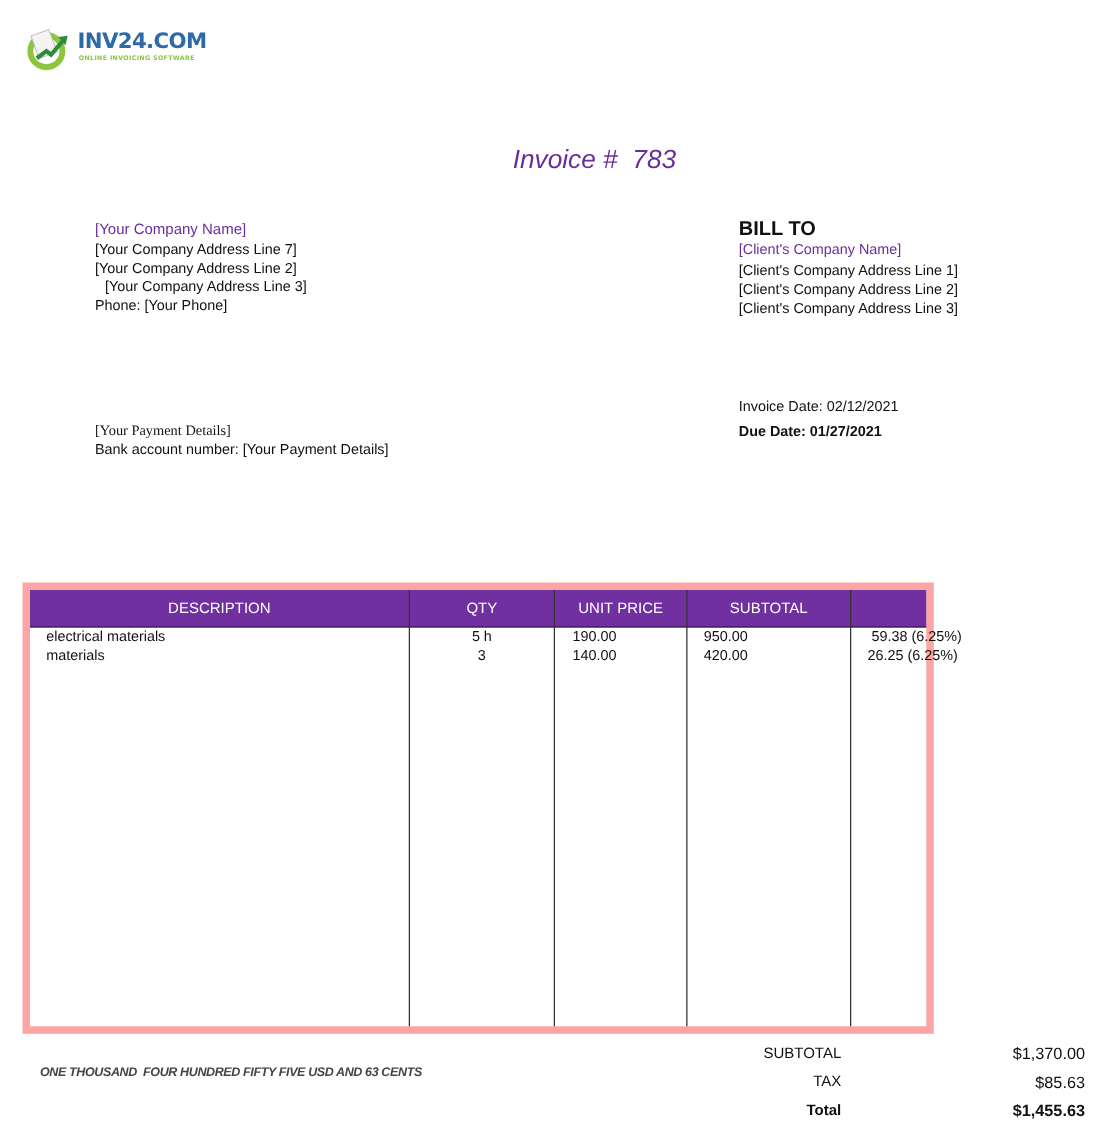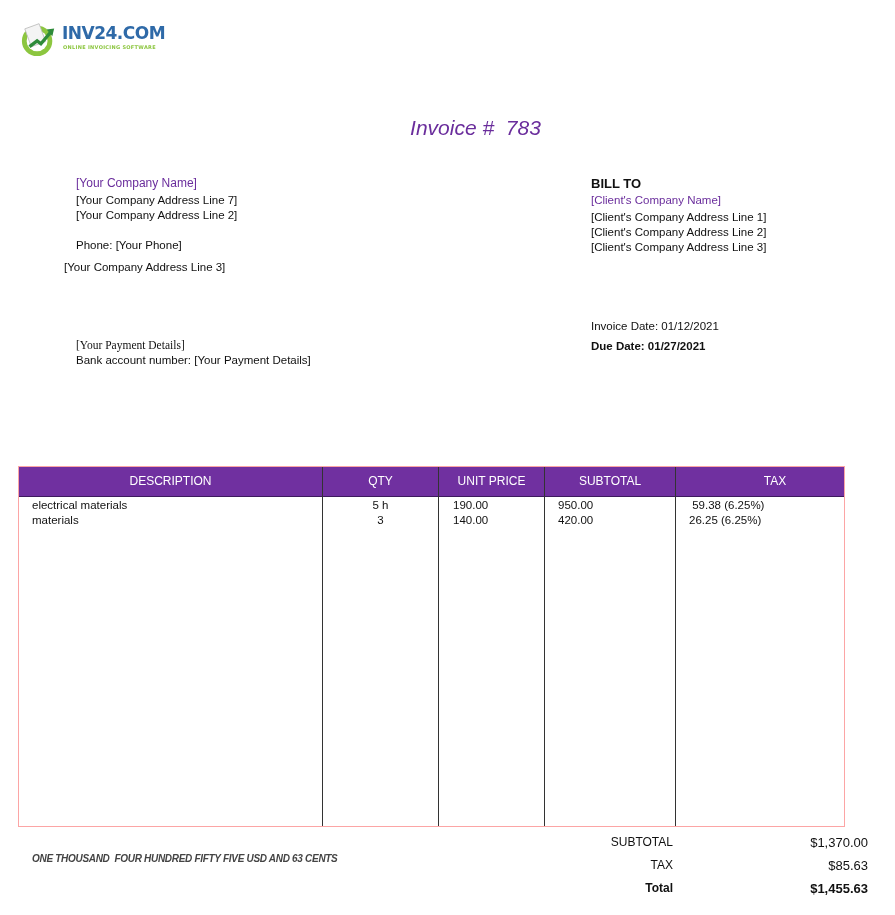--- a/index.html
+++ b/index.html
@@ -18,21 +18,21 @@
 
   .title { left: 0; width: 895px; top: 116px; text-align: center; font-style: italic;
     font-size: 21px; color: #6a2d9c; padding-left: 28px; }
   .title span { white-space: pre; }
 
   .txt { font-size: 11.5px; line-height: 15px; color: #111; white-space: nowrap; padding-left: 44px; }
   .purple { color: #6a2d9c; }
   .bold { font-weight: bold; }
 
   
-  .tbl { left: 18px; top: 466px; width: 827px; height: 361px; border: 1px solid #fca5a5; box-sizing: border-box; }
+  .tbl { left: 18px; top: 466px; width: 729px; height: 361px; border: 6px solid #fca5a5; box-sizing: border-box; }
   .thead { position: absolute; left: 0; top: 0; right: 0; height: 29px; background: #7030a0; border-bottom: 1px solid #3d1a5e; }
   .th { position: absolute; top: 0; height: 29px; line-height: 29px; text-align: center; color: #fff; font-size: 12px; }
   .vline { position: absolute; top: 0; bottom: 0; width: 1px; background: #333; }
   .cell { position: absolute; font-size: 11.5px; line-height: 15px; white-space: nowrap; color: #111; }
 
   .words { left: 32px; top: 853px; font-size: 10px; font-style: italic; color: #444; letter-spacing: -0.3px; white-space: pre; font-weight: bold; }
   .tot-label { position: absolute; right: 222px; font-size: 12px; text-align: right; white-space: nowrap; }
   .tot-val { position: absolute; right: 27px; font-size: 13px; text-align: right; white-space: nowrap; }
 </style>
 </head>
@@ -50,30 +50,30 @@
   <span class="logo-sub">ONLINE INVOICING SOFTWARE</span>
 </div>
 
 <div class="abs title">
   <span>Invoice #  783</span>
 </div>
 
 <div class="abs txt purple" style="left:32px; top:176px; font-size:12px;">[Your Company Name]</div>
 <div class="abs txt" style="left:32px; top:193px;">[Your Company Address Line 7]</div>
 <div class="abs txt" style="left:32px; top:208px;">[Your Company Address Line 2]</div>
-<div class="abs txt" style="left:20px; top:223px;margin-top:37px;">[Your Company Address Line 3]</div>
+<div class="abs txt" style="left:40px; top:223px;">[Your Company Address Line 3]</div>
 <div class="abs txt" style="left:32px; top:238px;">Phone: [Your Phone]</div>
 
-<div class="abs txt bold" style="left:547px; top:176px; font-size:13px;">BILL TO</div>
+<div class="abs txt bold" style="left:547px; top:176px; font-size:16px;">BILL TO</div>
 <div class="abs txt purple" style="left:547px; top:193px;">[Client's Company Name]</div>
 <div class="abs txt" style="left:547px; top:210px;">[Client's Company Address Line 1]</div>
 <div class="abs txt" style="left:547px; top:225px;">[Client's Company Address Line 2]</div>
 <div class="abs txt" style="left:547px; top:240px;">[Client's Company Address Line 3]</div>
 
-<div class="abs txt" style="left:547px; top:319px;">Invoice Date: 01/12/2021</div>
+<div class="abs txt" style="left:547px; top:319px;">Invoice Date: 02/12/2021</div>
 <div class="abs txt bold" style="left:547px; top:339px;">Due Date: 01/27/2021</div>
 
 <div class="abs txt" style="left:32px; top:338px;font-family:Liberation Serif, serif;">[Your Payment Details]</div>
 <div class="abs txt" style="left:32px; top:353px;">Bank account number: [Your Payment Details]</div>
 
 <div class="abs tbl">
   <div class="thead">
     <div class="th" style="left:0; width:303px;">DESCRIPTION</div>
     <div class="th" style="left:304px; width:115px;">QTY</div>
     <div class="th" style="left:420px; width:105px;">UNIT PRICE</div>

